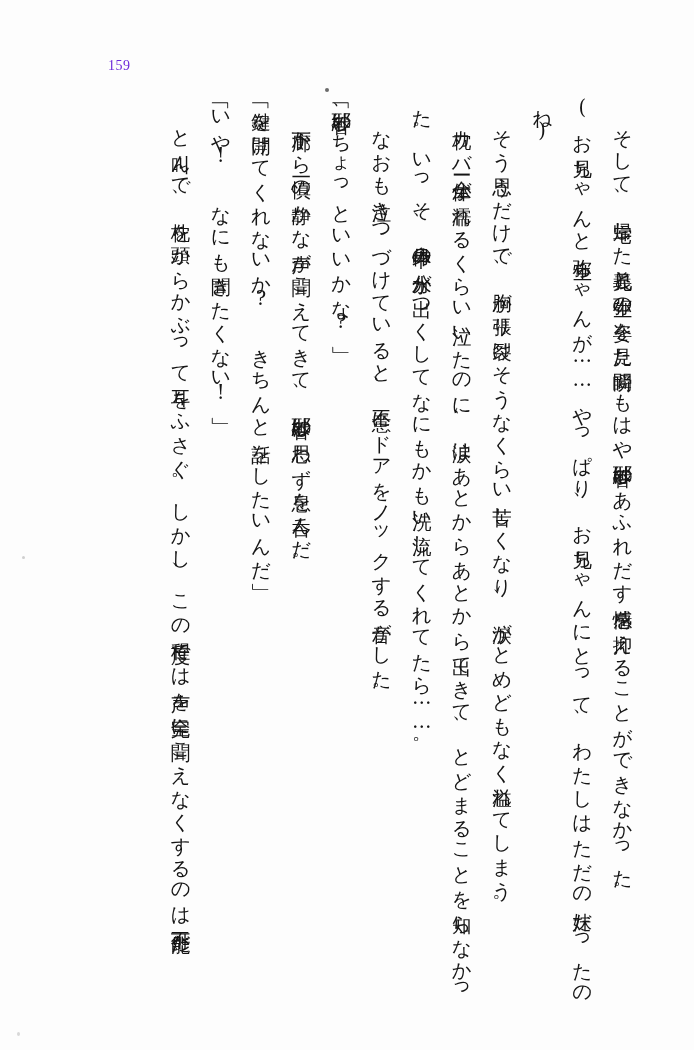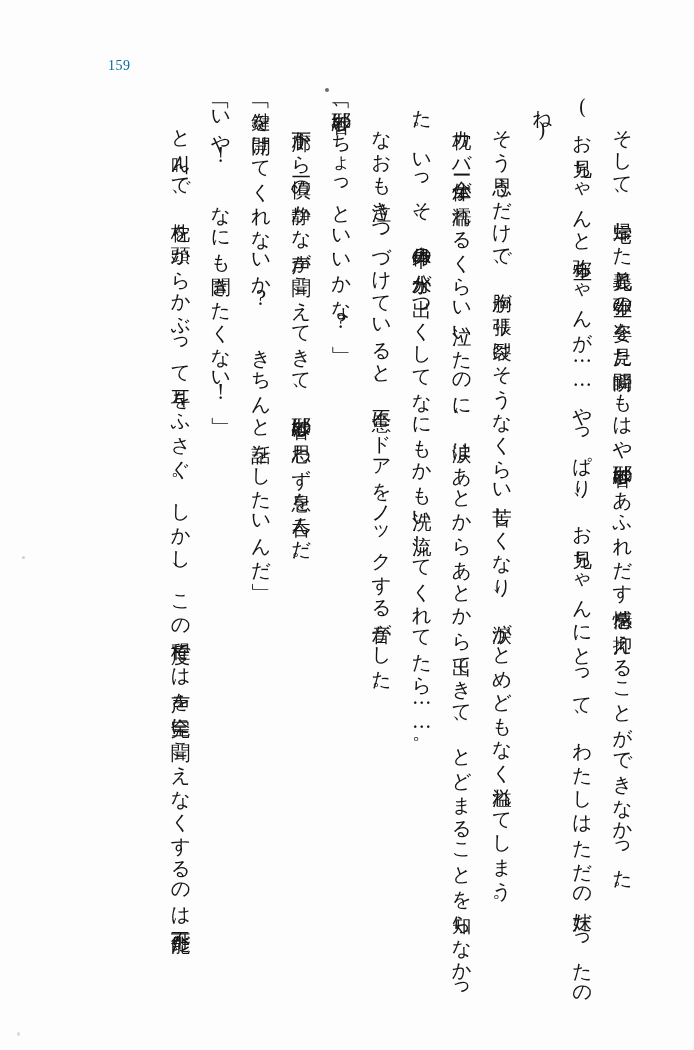--- a/index.html
+++ b/index.html
@@ -15,21 +15,21 @@
     overflow: hidden;
     font-family: "DejaVu Serif", "Liberation Serif", serif;
     color: #1a1a1a;
   }
   .page-number {
     position: absolute;
     top: 58px;
     left: 108px;
     font-size: 14px;
     font-family: "Liberation Serif", "DejaVu Serif", serif;
-    color: #0369a1;
+    color: #6d28d9;
     letter-spacing: 0.5px;
   }
   .dot-mark {
     position: absolute;
     top: 88px;
     left: 325px;
     width: 4px;
     height: 4px;
     background: #3a3a3a;
     border-radius: 50%;

